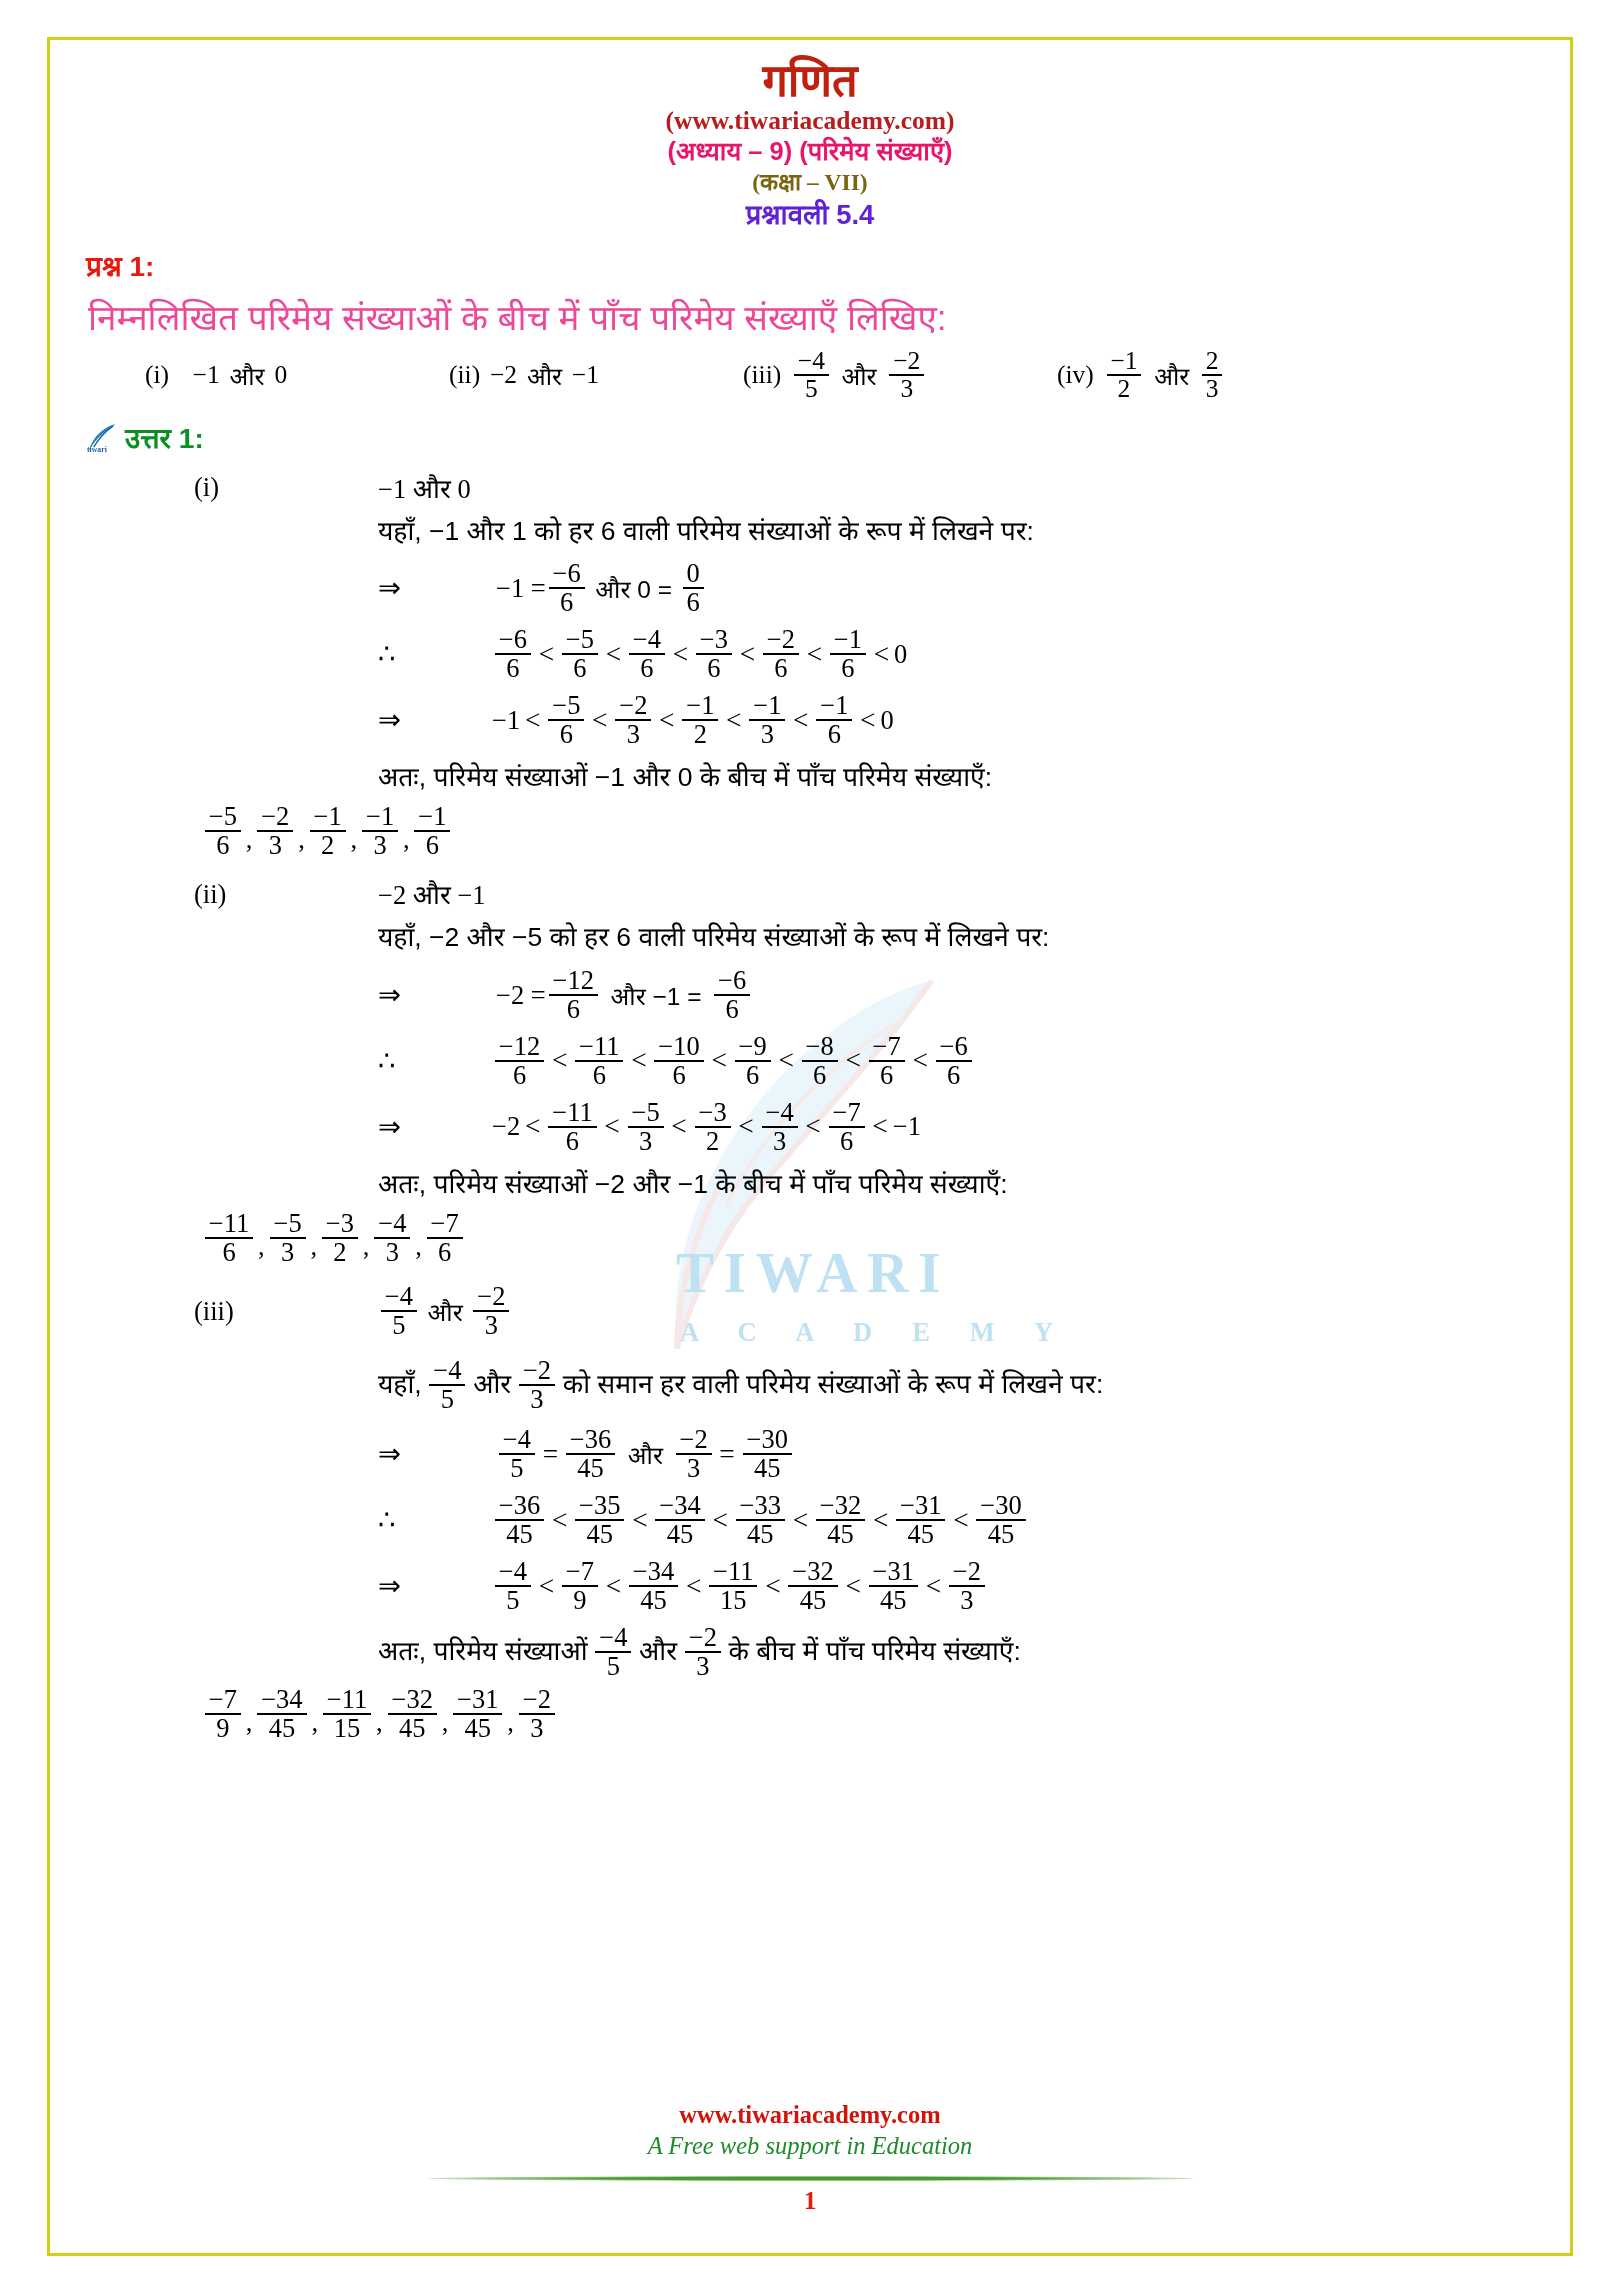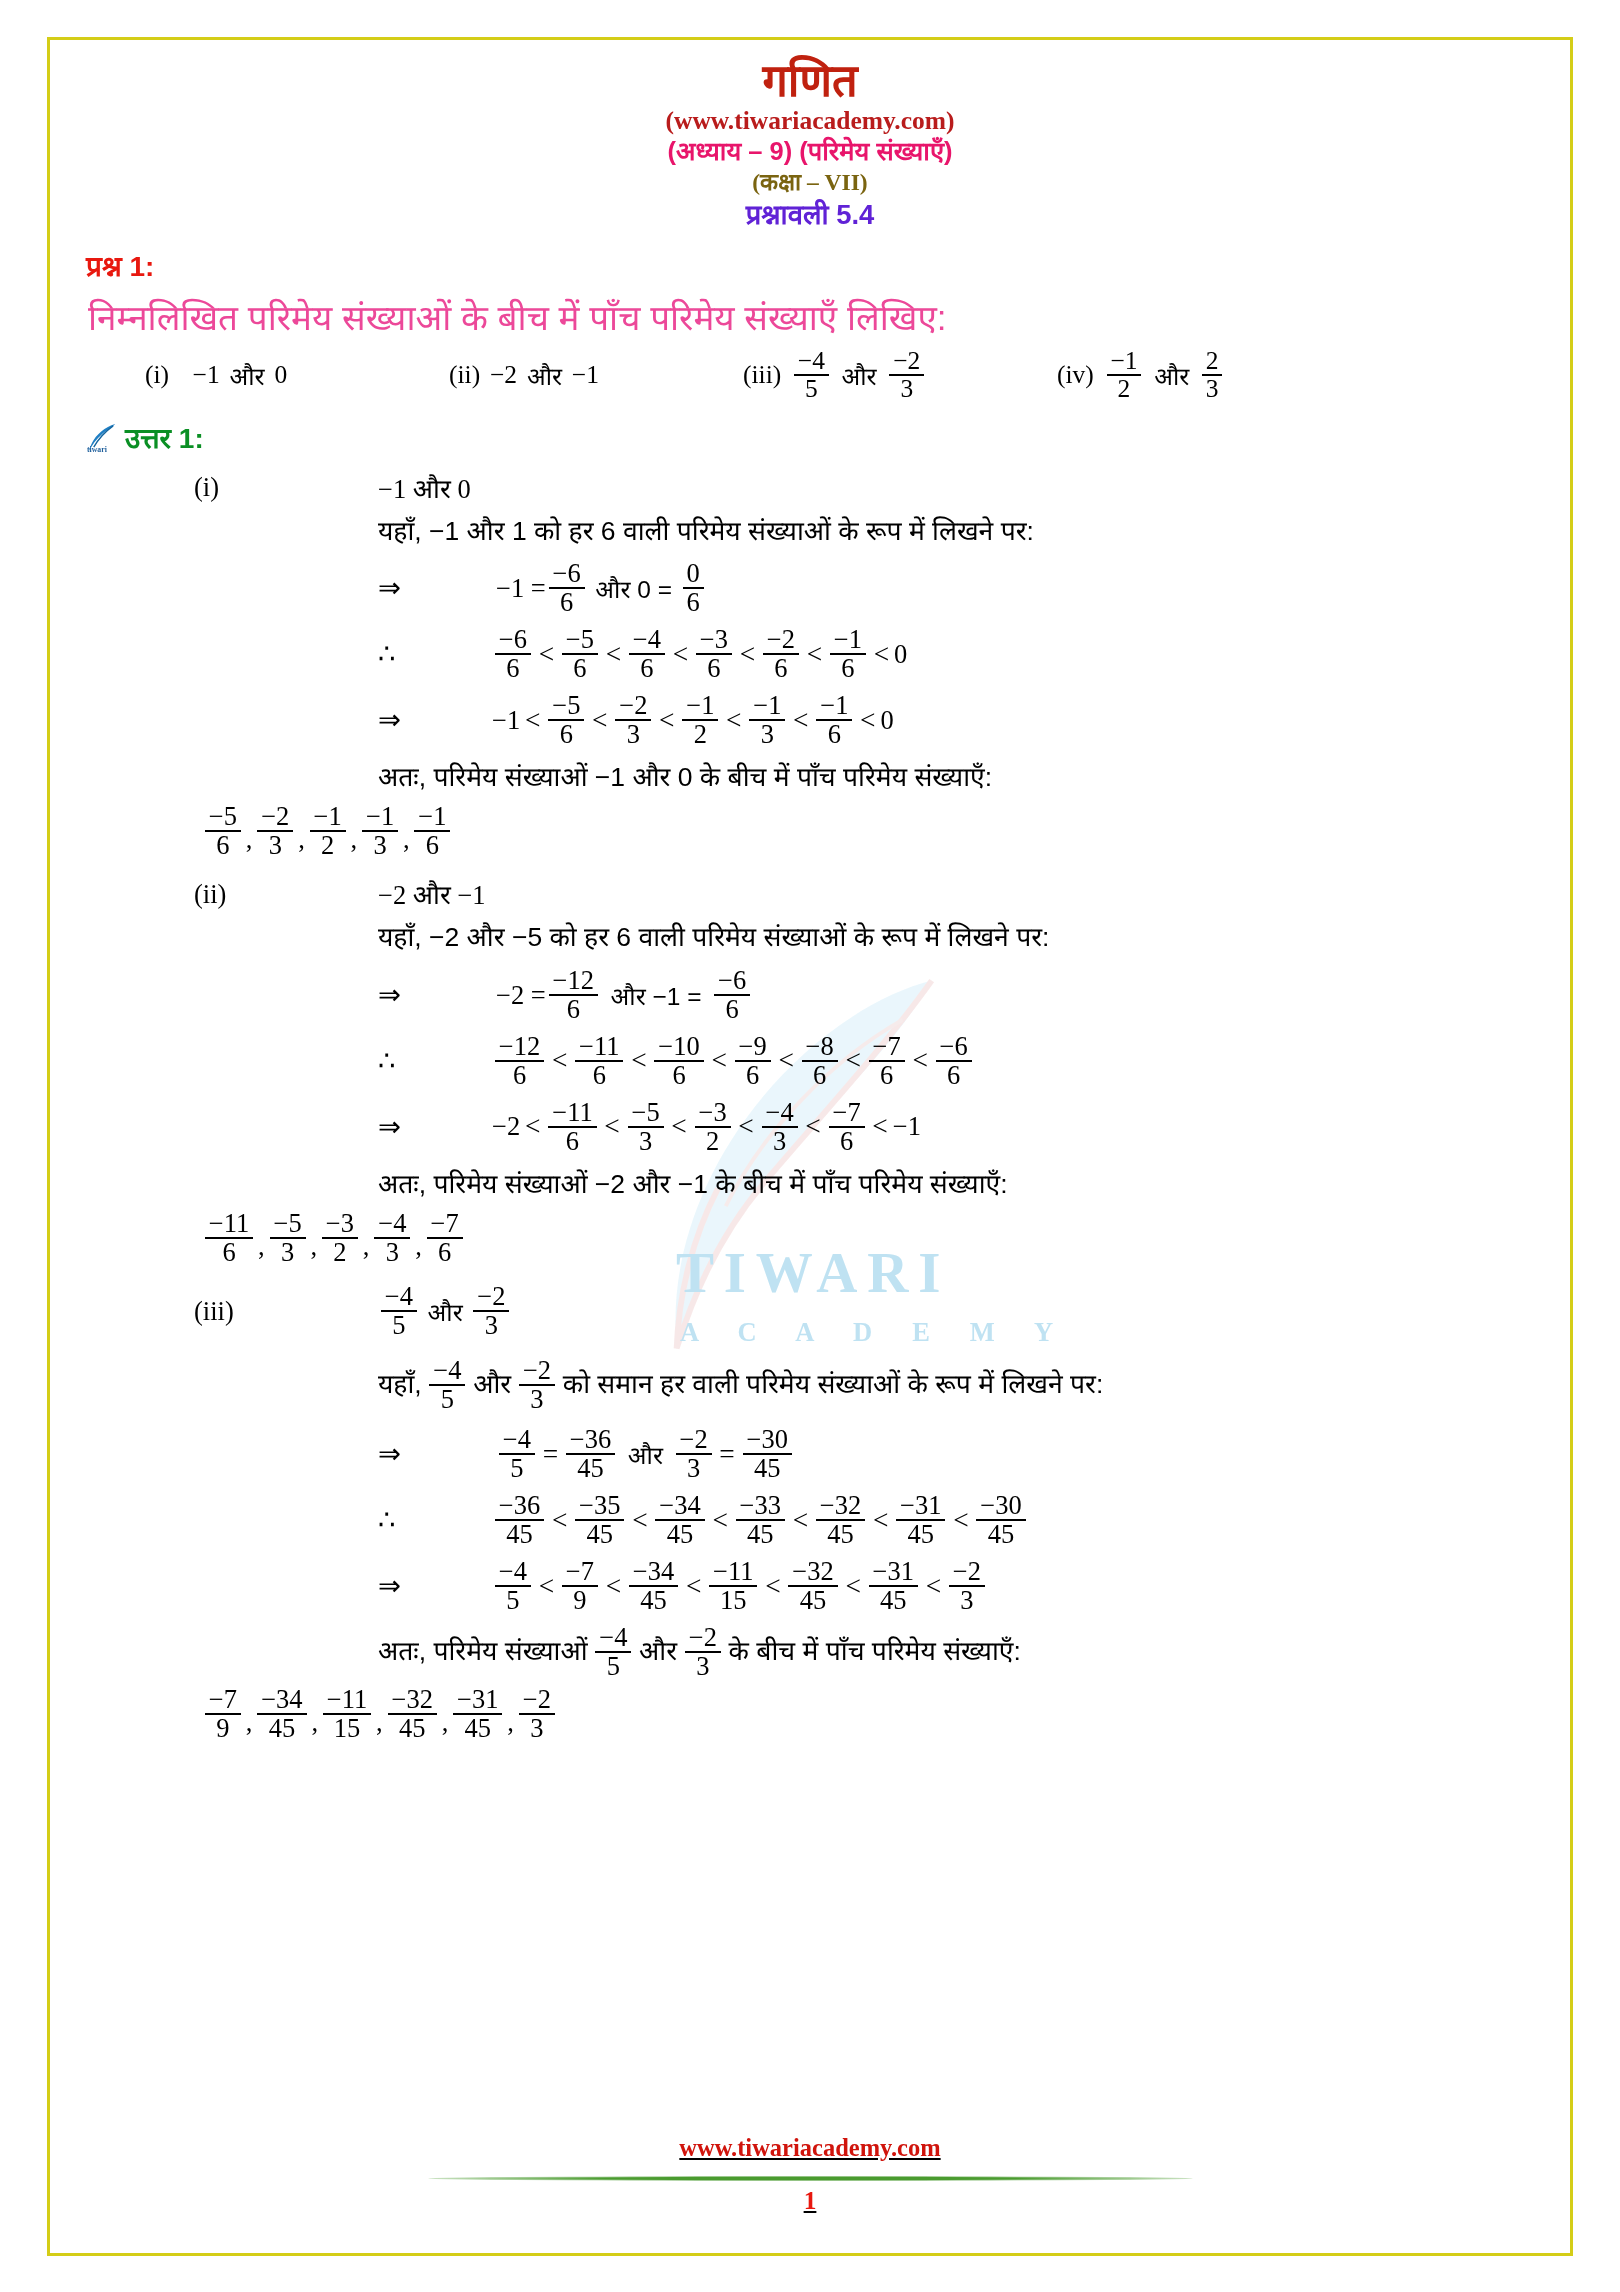--- a/index.html
+++ b/index.html
@@ -236,21 +236,20 @@
   }
   .comma { font-size: 26.5px; margin: 0 2px; align-self: flex-end; padding-bottom: 3.9px;}
 
   
   .footer {
     position: absolute;
     left: 0;
     right: 0;
     bottom: 17.6px;
     text-align: center;
-    text-decoration: underline;
   }
   .footer-url {
     color: #d0140c;
     font-weight: bold;
     font-size: 24.5px;
     font-family: "Liberation Serif", serif;
     line-height: 29px;
   }
   .footer-tag {
     color: #1f8a2b;
@@ -786,19 +785,20 @@
           <span class="frac fr27">
               <span class="num">−2</span>
               <span class="den">3</span>
             </span>
         </div>
       </div>
     </div>
 
     <div class="footer">
       <div class="footer-url">www.tiwariacademy.com</div>
+      <div class="footer-tag">A Free web support in Education</div>
       <div class="footer-rule"></div>
       <div class="page-num">1</div>
     </div>
 
   </div>
 </div>
 
 
 </body></html>

